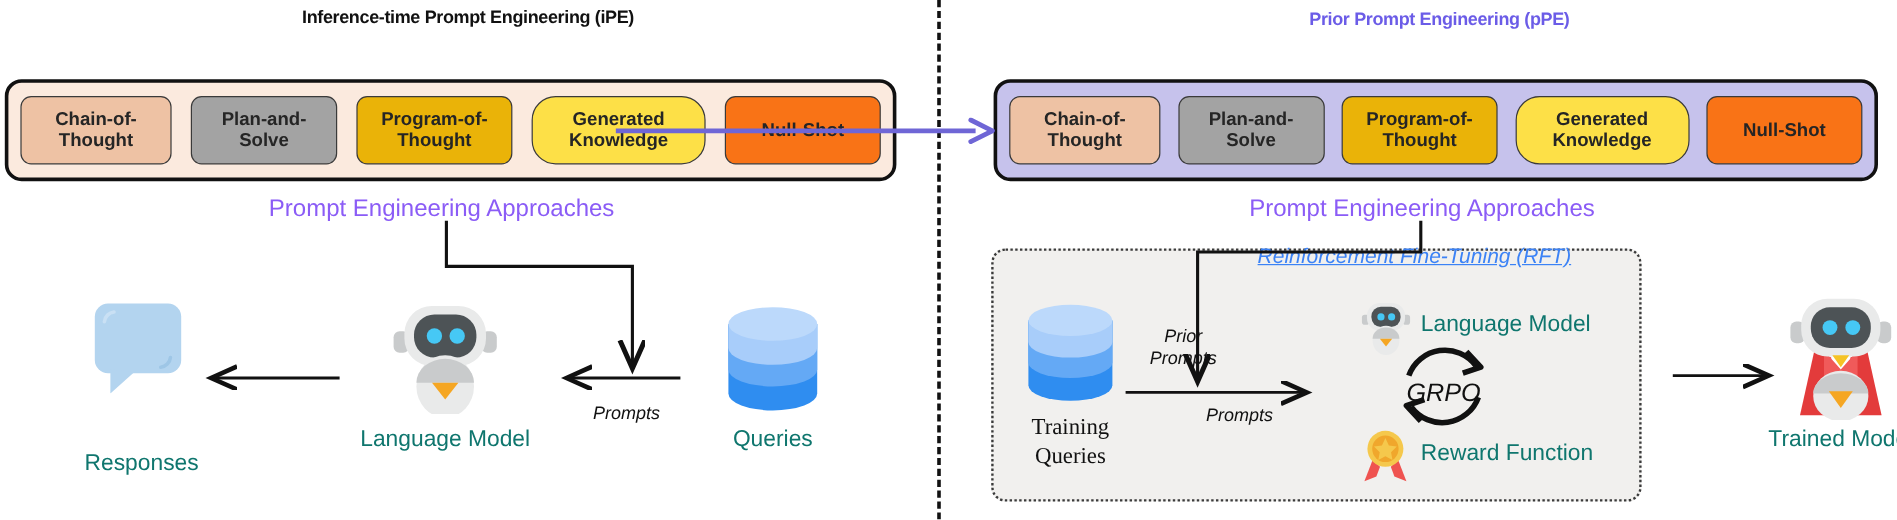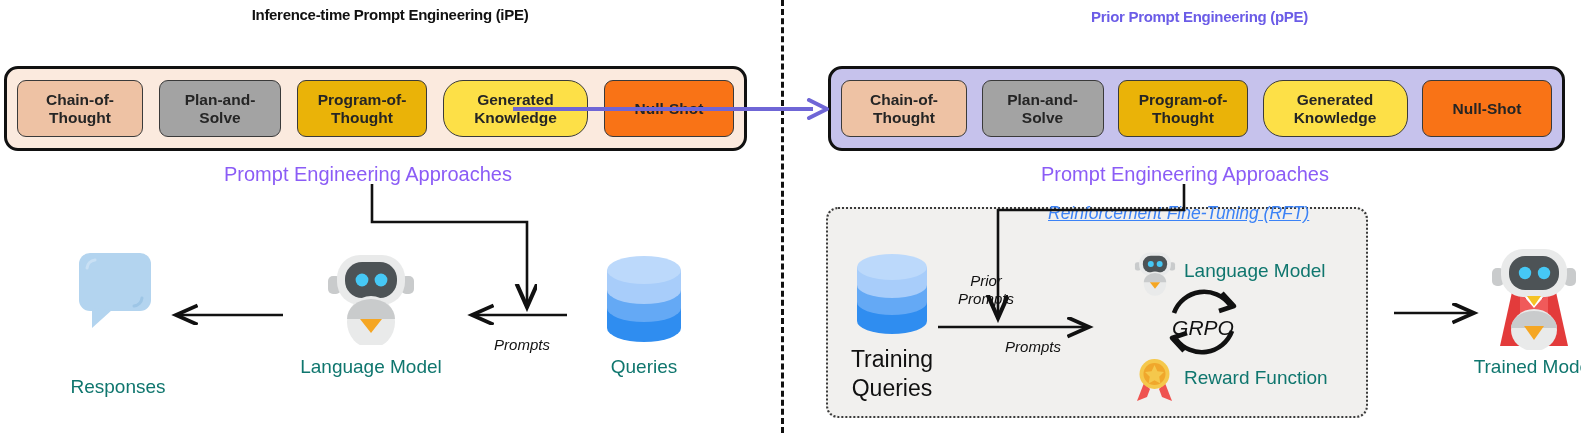--- a/index.html
+++ b/index.html
@@ -43,21 +43,21 @@
   #ppe-cap{left:255px;top:163px;}
 
   
   #purple-arrow{position:absolute;left:513px;top:98px;width:320px;height:22px;}
 
   
   .ovl{position:absolute;left:0;top:0;pointer-events:none;}
 
   
   .lbl{position:absolute;font-size:19px;color:#0f766e;white-space:nowrap;text-align:center;}
-  .lbl2{position:absolute;font-size:23px;color:#111;text-align:center;line-height:1.25;}
+  .lbl2{position:absolute;font-size:19px;color:#111;text-align:center;line-height:1.25;font-family:Liberation Serif, serif;}
   .ital{position:absolute;font-style:italic;font-size:15px;color:#111;
         text-align:center;line-height:1.2;white-space:nowrap;}
 
   
   .icon{position:absolute;}
 </style>
 </head>
 <body>
 
 <div class="divider"></div>

